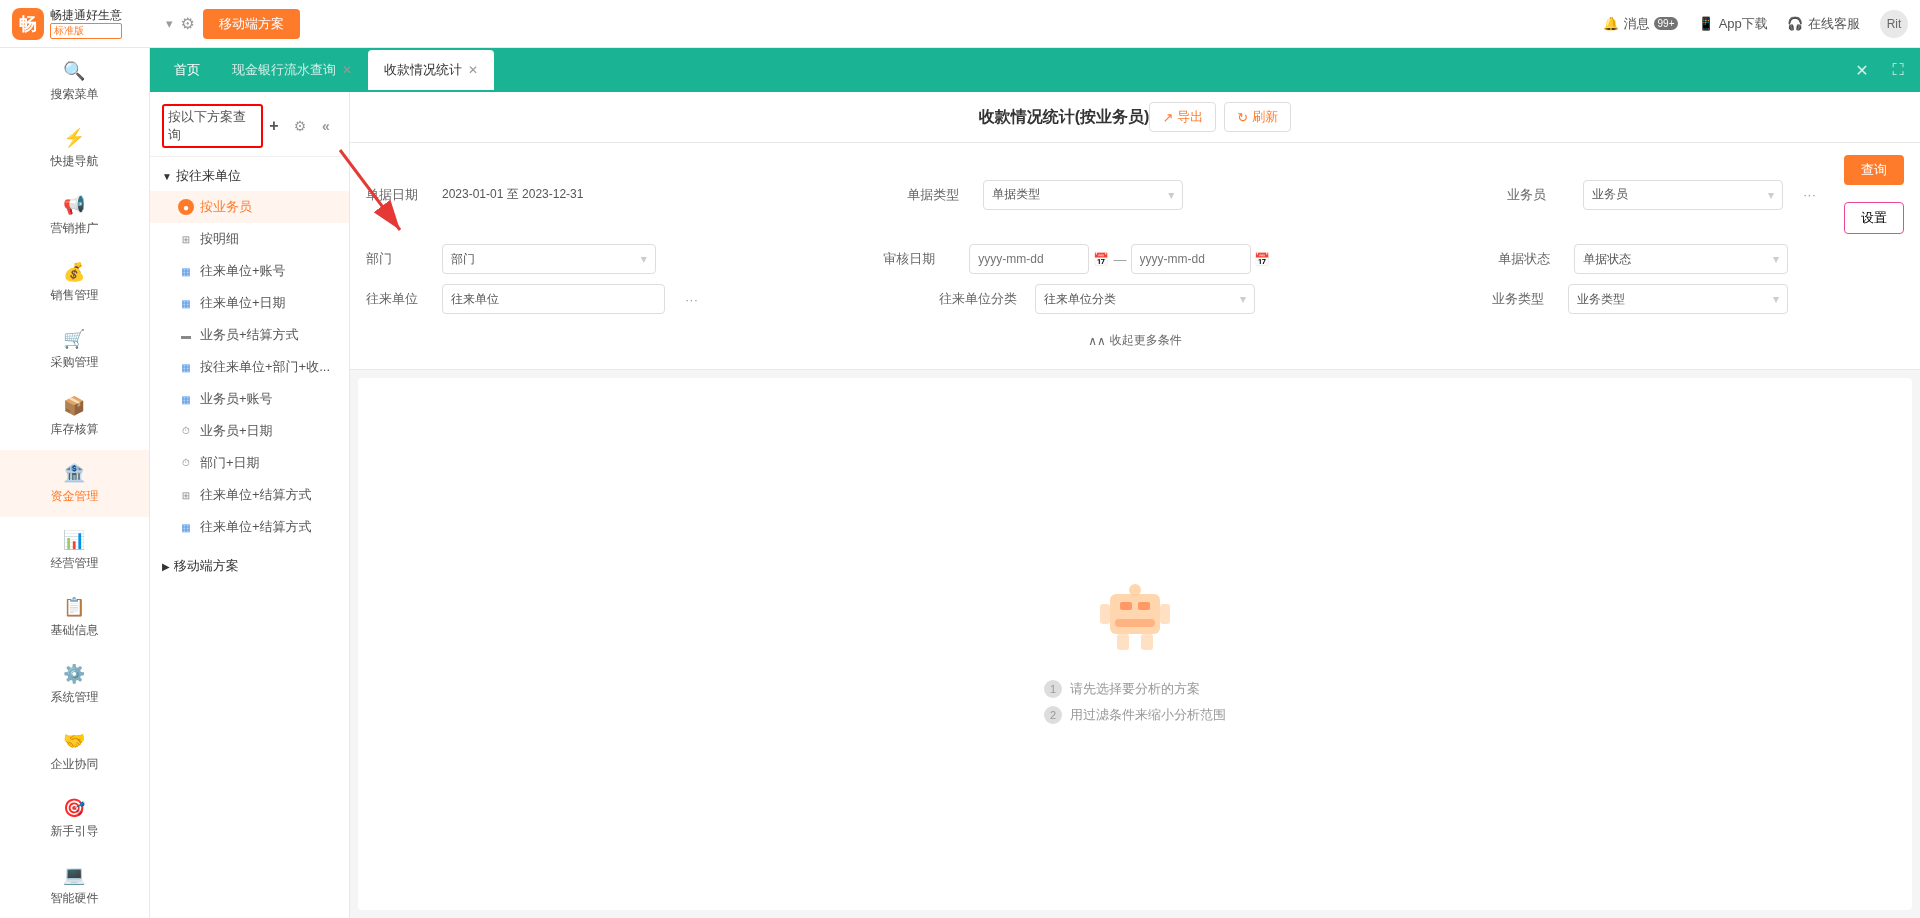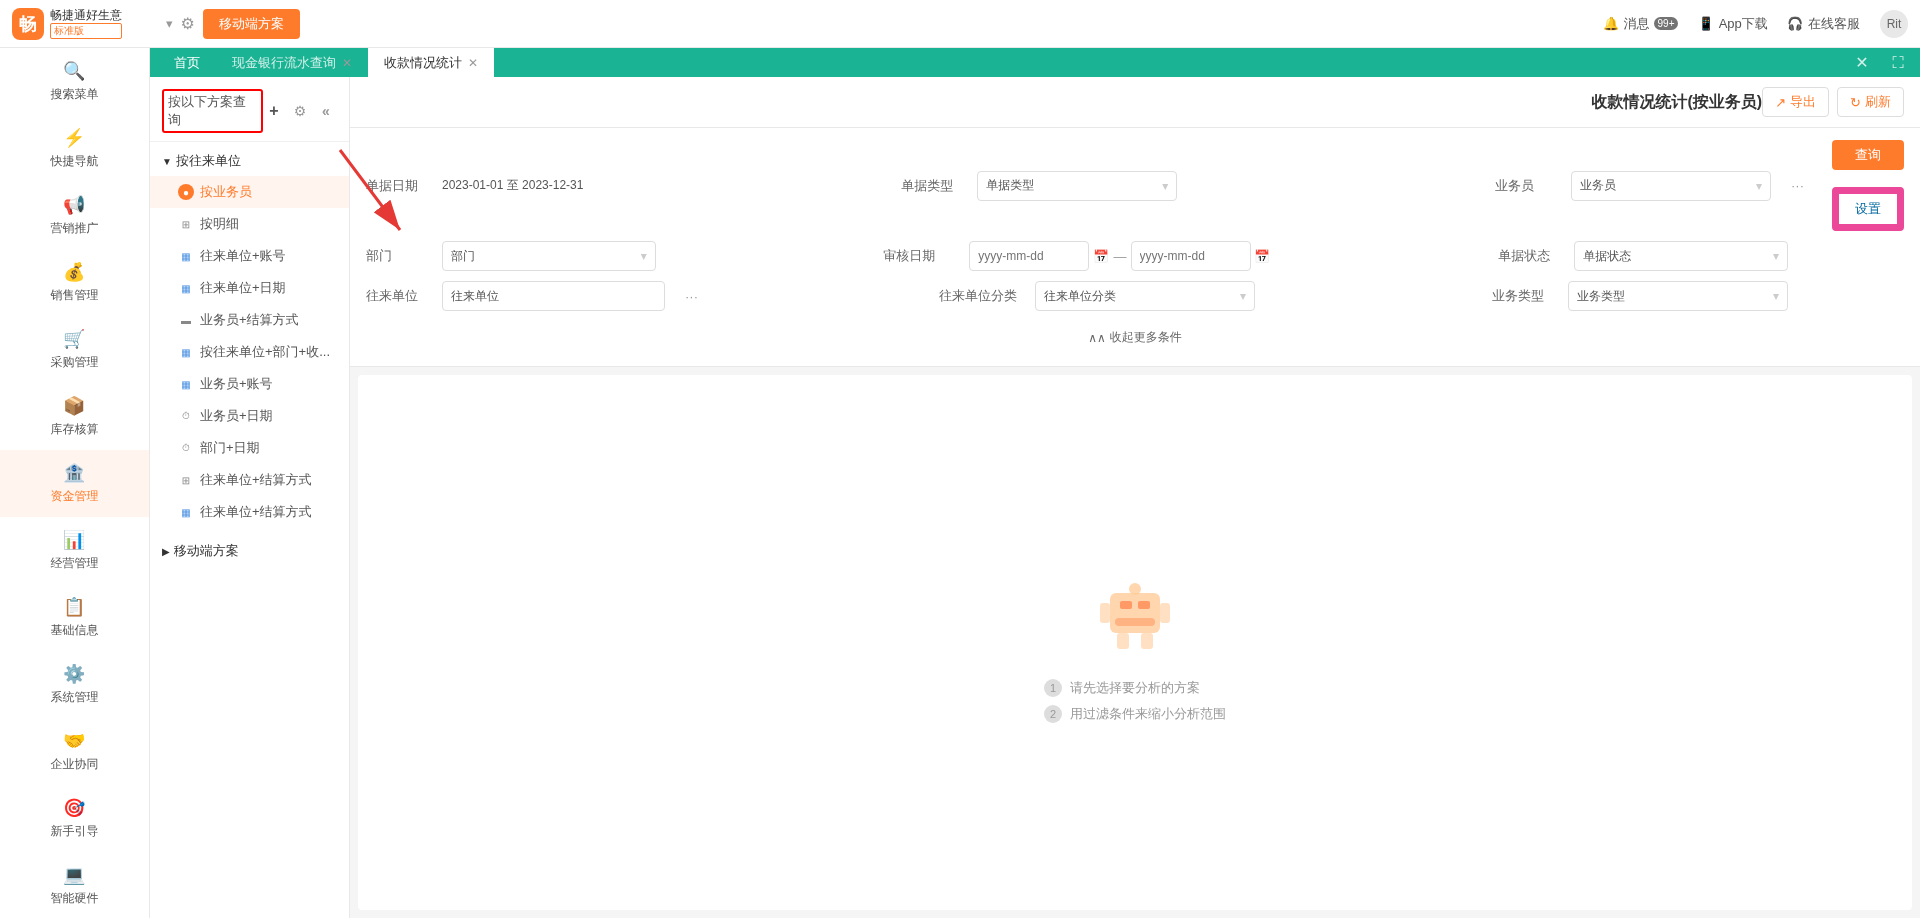--- a/index.html
+++ b/index.html
@@ -124,21 +124,21 @@
     
     .content-area {
       flex: 1;
       display: flex;
       flex-direction: column;
       overflow: hidden;
     }
 
     
     .tabs-bar {
-      height: 29px;
+      height: 44px;
       background: #1ab394;
       display: flex;
       align-items: center;
       padding: 0 8px;
       gap: 0;
     }
     .tab-item {
       height: 40px;
       padding: 0 16px;
       display: flex;
@@ -247,21 +247,21 @@
       flex: 1;
       display: flex;
       flex-direction: column;
       overflow: hidden;
     }
     .right-panel-header {
       background: white;
       padding: 10px 16px;
       display: flex;
       align-items: center;
-      justify-content: flex-end;
+      justify-content: center;
       border-bottom: 1px solid #e8e8e8;
     }
     .page-title {
       font-size: 16px;
       font-weight: bold;
       color: #333;
     }
     .header-btns {
       display: flex;
       gap: 8px;
@@ -380,22 +380,22 @@
       background: #ff7b2c;
       color: white;
       border: none;
       border-radius: 4px;
       cursor: pointer;
       font-size: 13px;
     }
     .btn-settings {
       padding: 6px 16px;
       background: white;
-      color: #0369a1;
-      border: 7px solid #ec4899;
+      color: #000000;
+      border: 1px solid #ec4899;
       border-radius: 4px;
       cursor: pointer;
       font-size: 13px;
     }
     .three-dots {
       color: #999;
       cursor: pointer;
       padding: 0 4px;
     }
     .collapse-btn {

